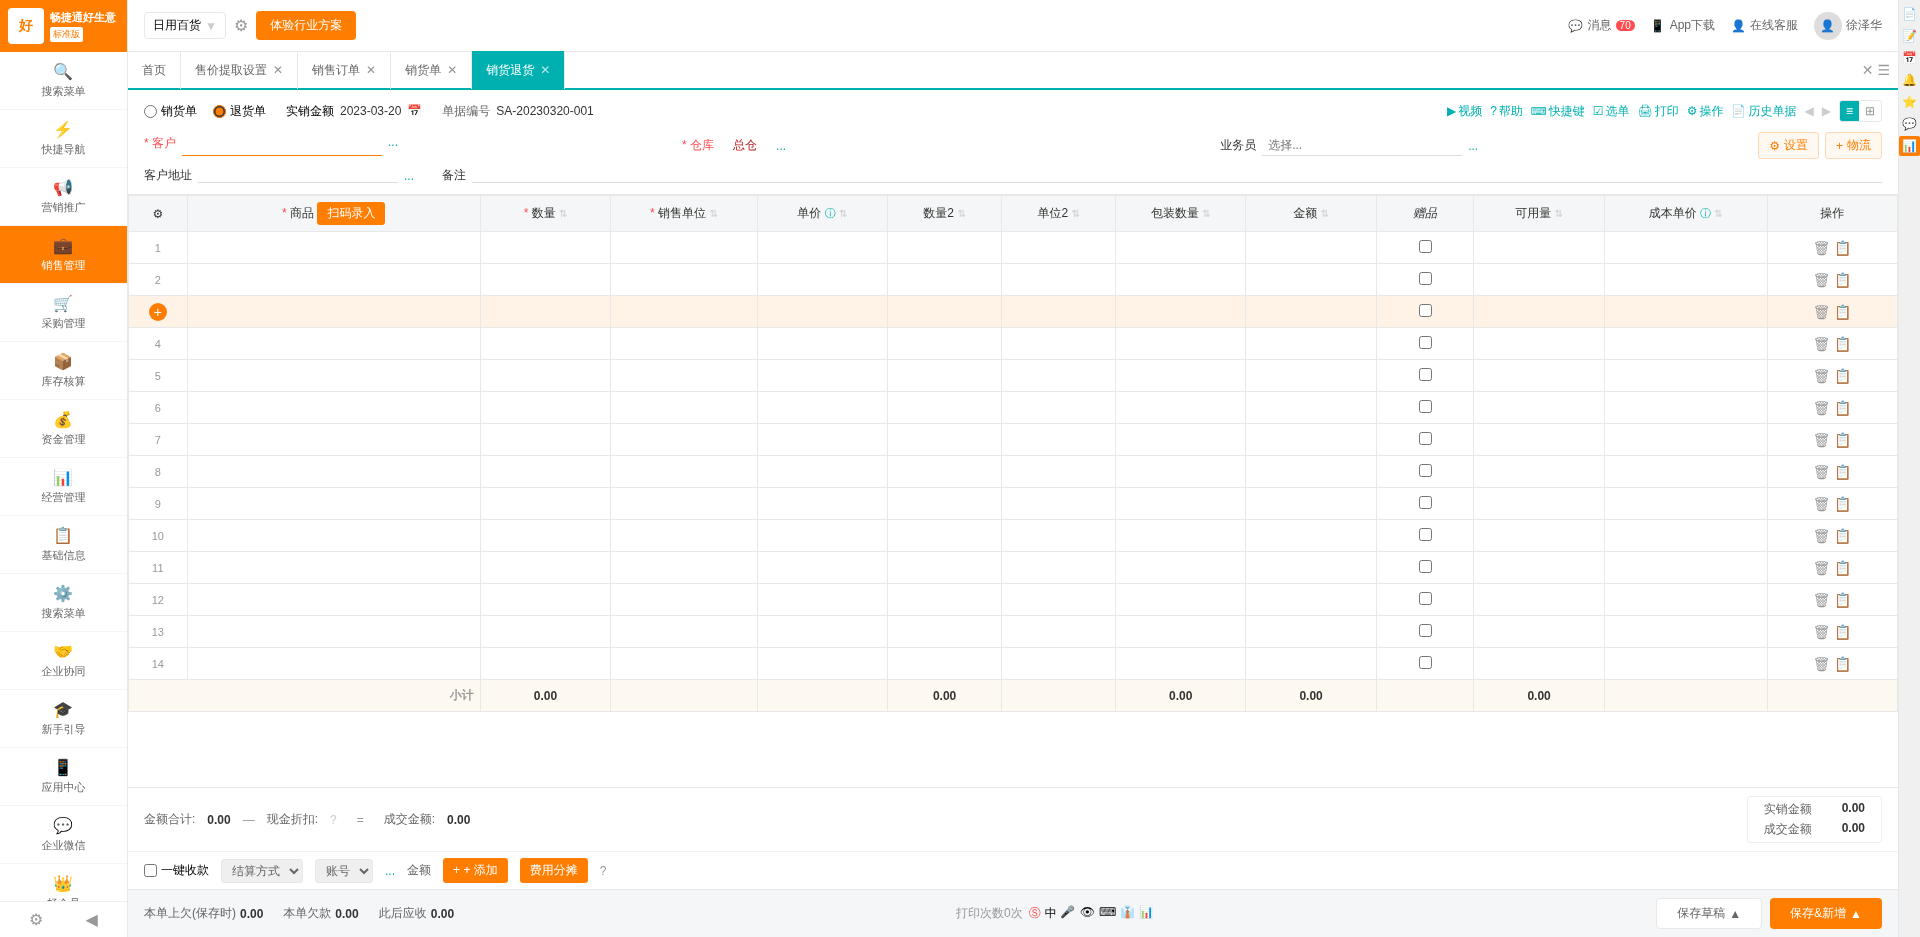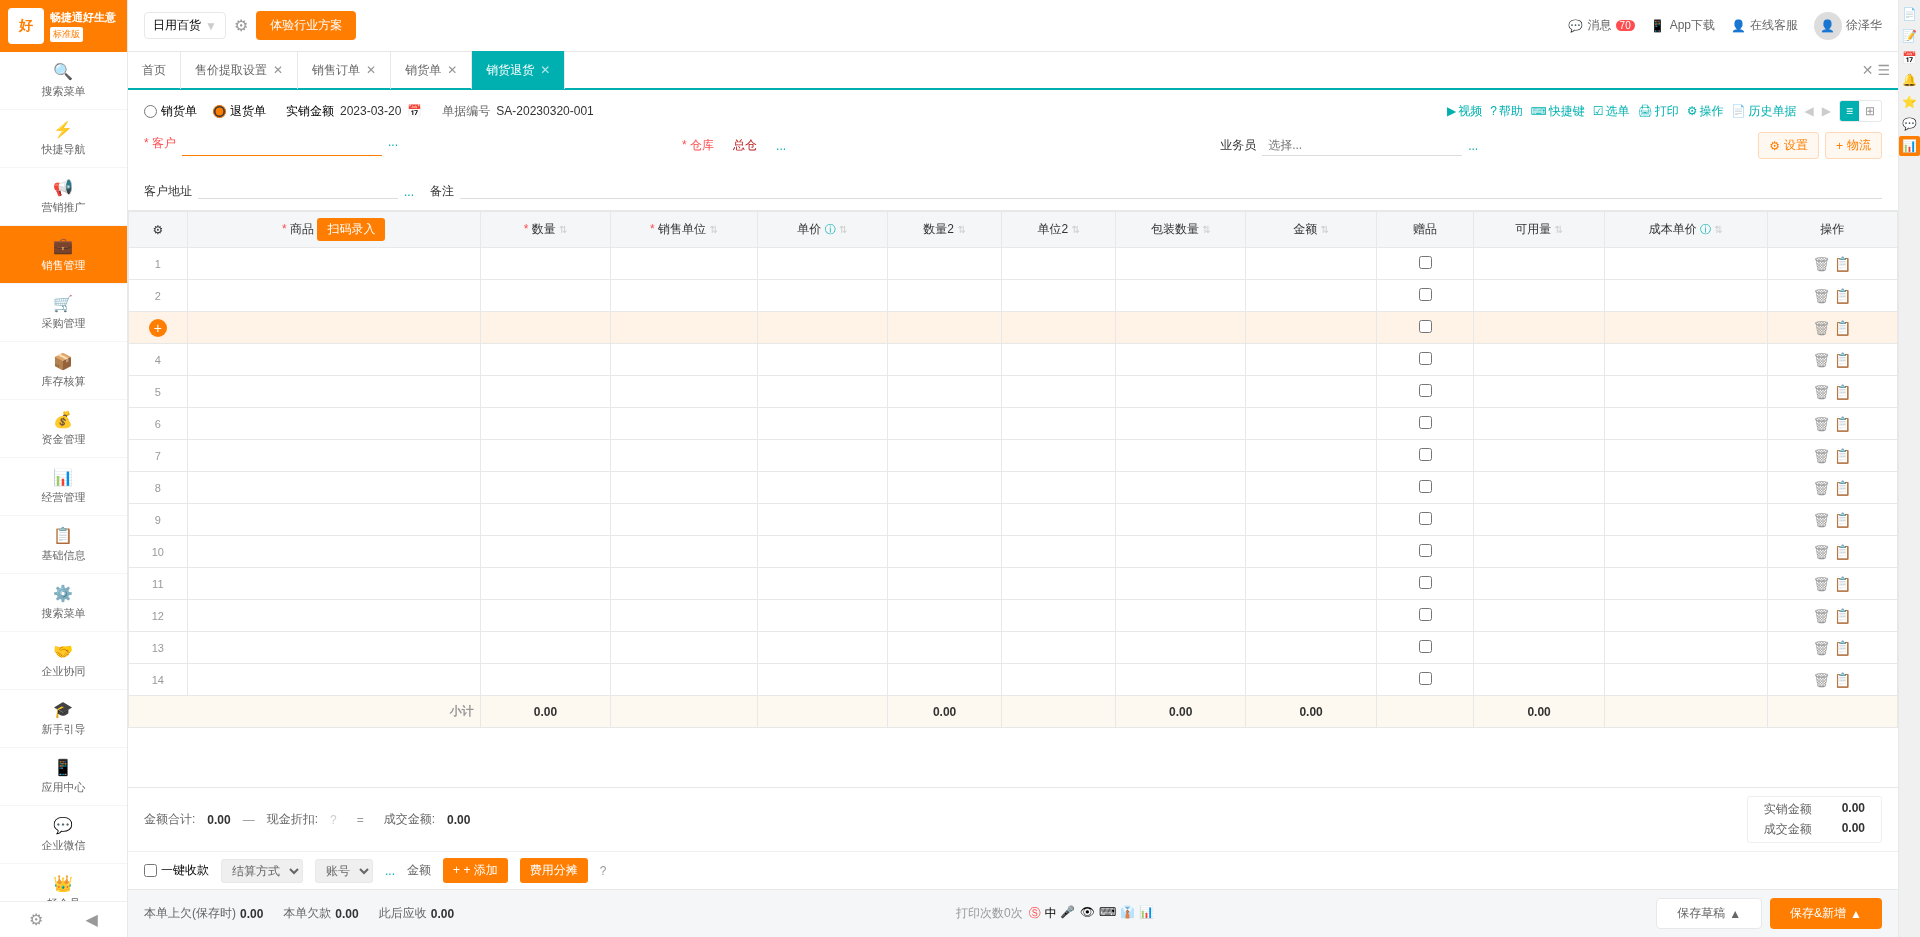--- a/index.html
+++ b/index.html
@@ -321,21 +321,21 @@
             <span>⚙</span>
             <span>设置</span>
           </button>
           <button class="form-right-btn orange">
             <span>+</span>
             <span>物流</span>
           </button>
         </div>
       </div>
 
-      <div style="display:flex;align-items:center;gap:16px;margin-top:24px;">
+      <div style="display:flex;align-items:center;gap:28px;margin-top:8px;">
         <div style="display:flex;align-items:center;gap:6px;">
           <label style="color:#333;white-space:nowrap;">客户地址</label>
           <input type="text" style="border-top: none; border-right: none; border-left: none; border-image: initial; border-bottom: 1px solid rgb(221, 221, 221); outline: none; width: 200px;" placeholder="">
           <span class="field-dots">...</span>
         </div>
         <div style="display:flex;align-items:center;gap:6px;flex:1;">
           <label style="color:#333;white-space:nowrap;">备注</label>
           <input type="text" style="border-top: none; border-right: none; border-left: none; border-image: initial; border-bottom: 1px solid rgb(221, 221, 221); outline: none; flex: 1 1 0%;" placeholder="">
         </div>
       </div>
@@ -372,21 +372,21 @@
                 <span class="sort-icon">⇅</span>
               </th>
               <th style="width:80px;">
                 包装数量
                 <span class="sort-icon">⇅</span>
               </th>
               <th style="width:80px;">
                 金额
                 <span class="sort-icon">⇅</span>
               </th>
-              <th style="width:60px;">赠品</th>
+              <th style="width:60px;font-style:italic;">赠品</th>
               <th style="width:80px;">
                 可用量
                 <span class="sort-icon">⇅</span>
               </th>
               <th style="width:100px;">
                 成本单价 <span style="color:#00b0b0;font-size:11px;">ⓘ</span>
                 <span class="sort-icon">⇅</span>
               </th>
               <th style="width:80px;">操作</th>
             </tr>

